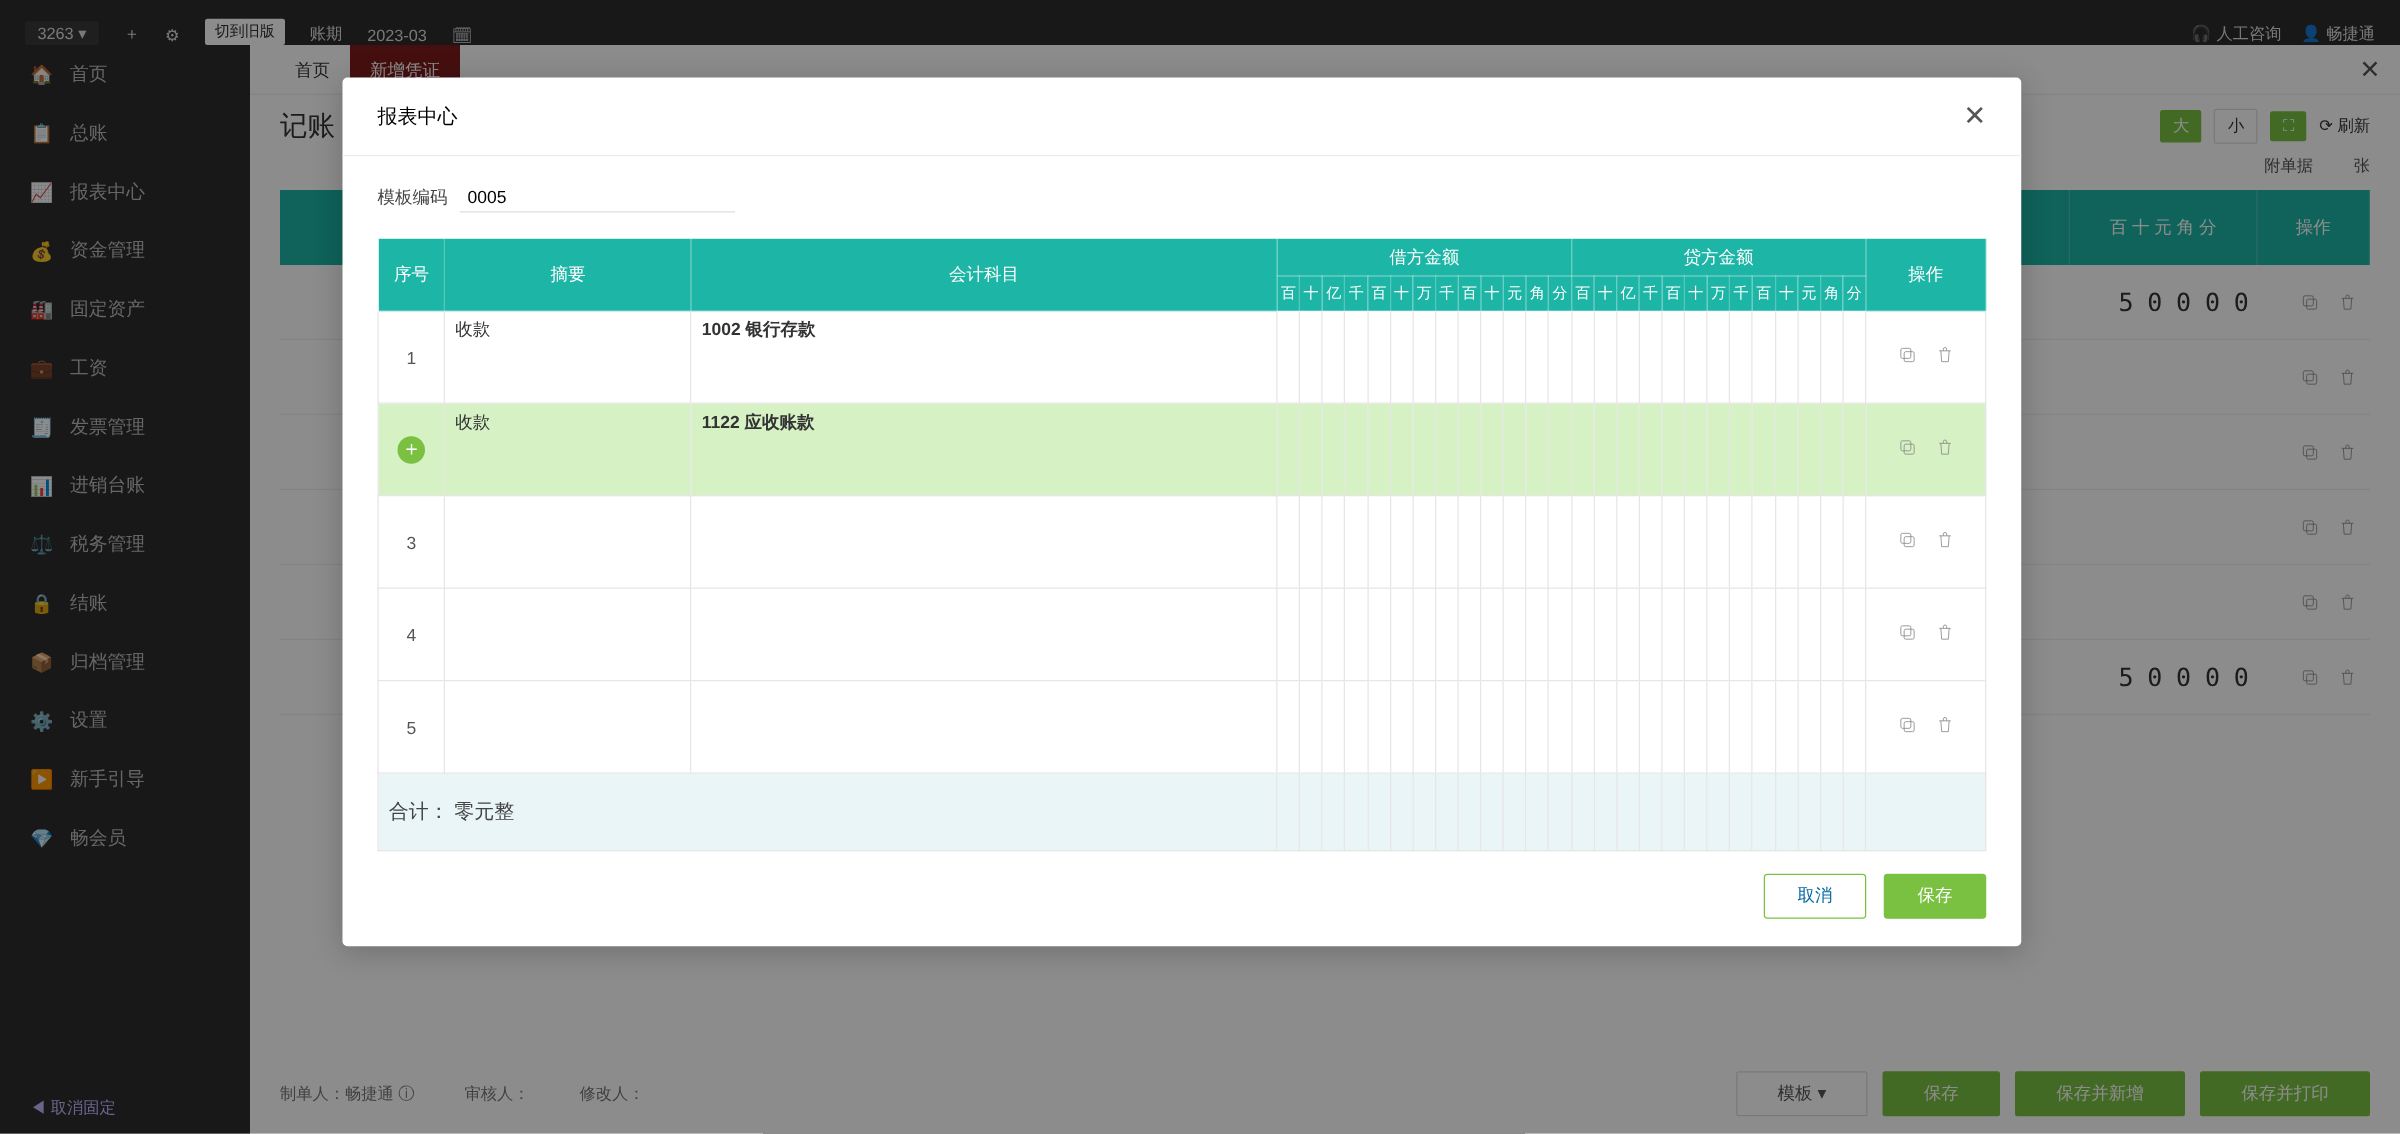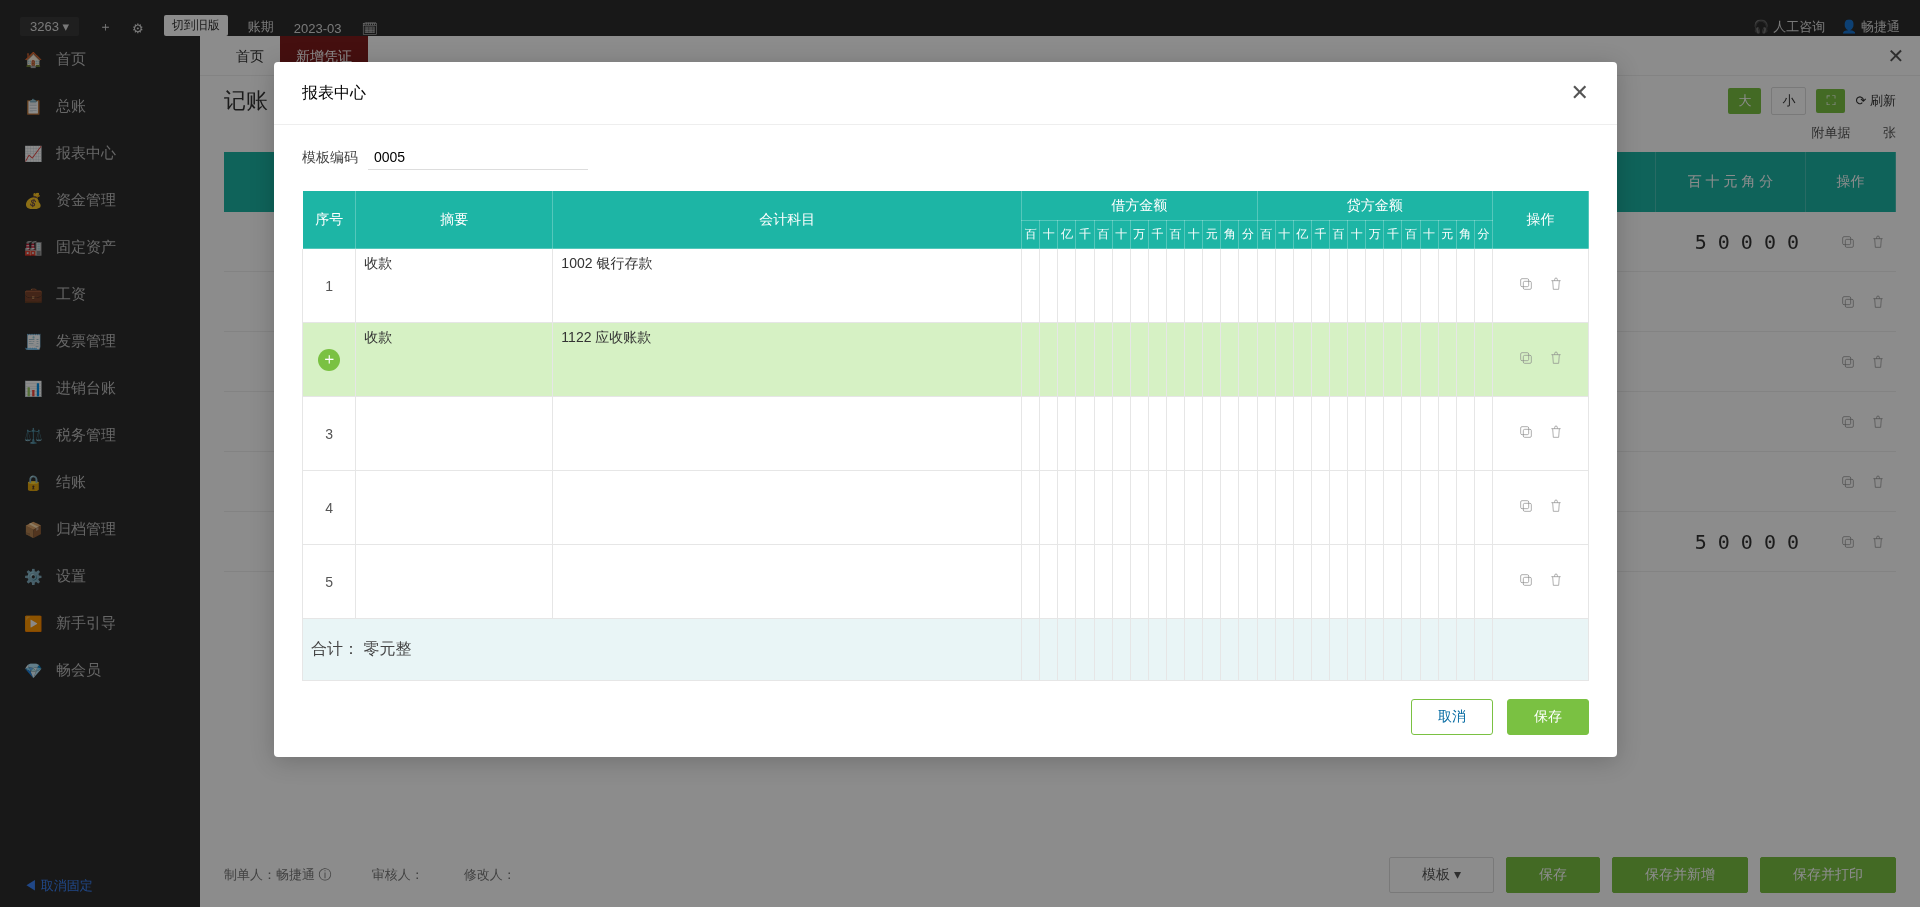--- a/index.html
+++ b/index.html
@@ -7,21 +7,21 @@
 
 
 .app-root { position: relative; width: 1920px; height: 907px; }
 .topbar { height: 36px; background: #2c2c2c; color: #ddd; display: flex; align-items: flex-end; padding: 0 20px; font-size: 13px; gap: 20px; }
 .topbar .sel { background: #3a3a3a; border-radius: 2px; padding: 2px 10px; }
 .topbar .pill { background: #fff; color: #333; padding: 2px 8px; border-radius: 2px; font-size: 12px; }
 .topbar .right { margin-left: auto; display: flex; align-items: center; gap: 16px; }
 .sidebar { position: absolute; left: 0; top: 36px; bottom: 0; width: 200px; background: #2c2c2c; color: #bbb; }
 .sidebar .item { display: flex; align-items: center; gap: 14px; padding: 14px 24px; font-size: 15px; cursor: pointer; }
 .sidebar .item svg, .sidebar .item .ico { width: 18px; height: 18px; fill: #bbb; stroke: #bbb; }
-.sidebar .footer { position: absolute; bottom: 0; left: 0; right: 0; padding: 12px 24px; font-size: 13px; color: #3b82f6; cursor: pointer; }
+.sidebar .footer { position: absolute; bottom: 0; left: 0; right: 0; padding: 12px 24px; font-size: 13px; color: #c4b5fd; cursor: pointer; }
 .main { position: absolute; left: 200px; top: 36px; right: 0; bottom: 0; background: #fff; }
 .tabs { height: 40px; background: #fff; border-bottom: 1px solid #eee; display: flex; align-items: center; padding-left: 20px; }
 .tabs .tab { padding: 0 16px; height: 40px; line-height: 40px; font-size: 14px; color: #333; }
 .tabs .tab.active { background: #7f1d1d; color: #fff; }
 .tabs .close { margin-left: auto; margin-right: 10px; width: 28px; height: 28px; font-size: 20px; color: #555; display: flex; align-items: center; justify-content: center; cursor: pointer; }
 .page-title-row { display: flex; align-items: center; padding: 10px 24px 4px 24px; }
 .page-title-row h2 { font-size: 22px; font-weight: 400; color: #333; }
 .page-title-row .right-tools { margin-left: auto; display: flex; align-items: center; gap: 10px; font-size: 13px; color: #333; }
 .green-btn { background: #7ac142; color: #fff; padding: 4px 10px; border-radius: 2px; font-size: 13px; }
 .small-pill { border: 1px solid #ddd; padding: 4px 10px; border-radius: 2px; font-size: 13px; }
@@ -53,21 +53,21 @@
 .form-row .field { display: flex; align-items: center; gap: 10px; font-size: 14px; color: #444; }
 .form-row input { border: none; border-bottom: 1px solid #ddd; padding: 4px 6px; width: 220px; font-size: 14px; outline: none; }
 
 .tbl { width: 100%; border-collapse: collapse; }
 .tbl th { background: #1db5a5; color: #fff; font-weight: 400; font-size: 14px; border: 1px solid rgba(255,255,255,.25); padding: 0; }
 .tbl th.h1 { height: 30px; }
 .tbl th.h2 { height: 28px; font-size: 12px; width: 17px; }
 .tbl td { border: 1px solid #e6e6e6; height: 74px; font-size: 14px; color: #333; vertical-align: top; padding: 6px 8px; }
 .tbl td.seq { text-align: center; vertical-align: middle; width: 50px; font-size: 14px; color: #555; position: relative; }
 .tbl td.summ { width: 185px; }
-.tbl td.subj { width: 440px; font-weight: 400; }
+.tbl td.subj { width: 440px; font-weight: 700; }
 .tbl td.dig { width: 17px; padding: 0; background: #fff; }
 .tbl td.dig.blue-l { border-left: 1px solid #87c3e6; }
 .tbl td.dig.red-l  { border-left: 1px solid #e07a7a; }
 .tbl td.ops { width: 90px; vertical-align: middle; text-align: center; }
 .tbl tr.selected td { background: #d6f1c4; }
 .tbl tr.selected td.seq .addbtn { width: 22px; height: 22px; border-radius: 50%; background: #7ac142; color: #fff; display: inline-flex; align-items: center; justify-content: center; font-size: 16px; cursor: pointer; }
 .tbl tr.total td { background: #e9f5f6; height: 62px; vertical-align: middle; font-size: 16px; color: #444; border-top:1px solid #d0e8ea; }
 .tbl tr.total td.dig { background: #e9f5f6; }
 .row-icons { display: inline-flex; gap: 14px; color: #888; }
 .row-icons svg { width: 16px; height: 16px; cursor: pointer; stroke: #888; fill: none; }

